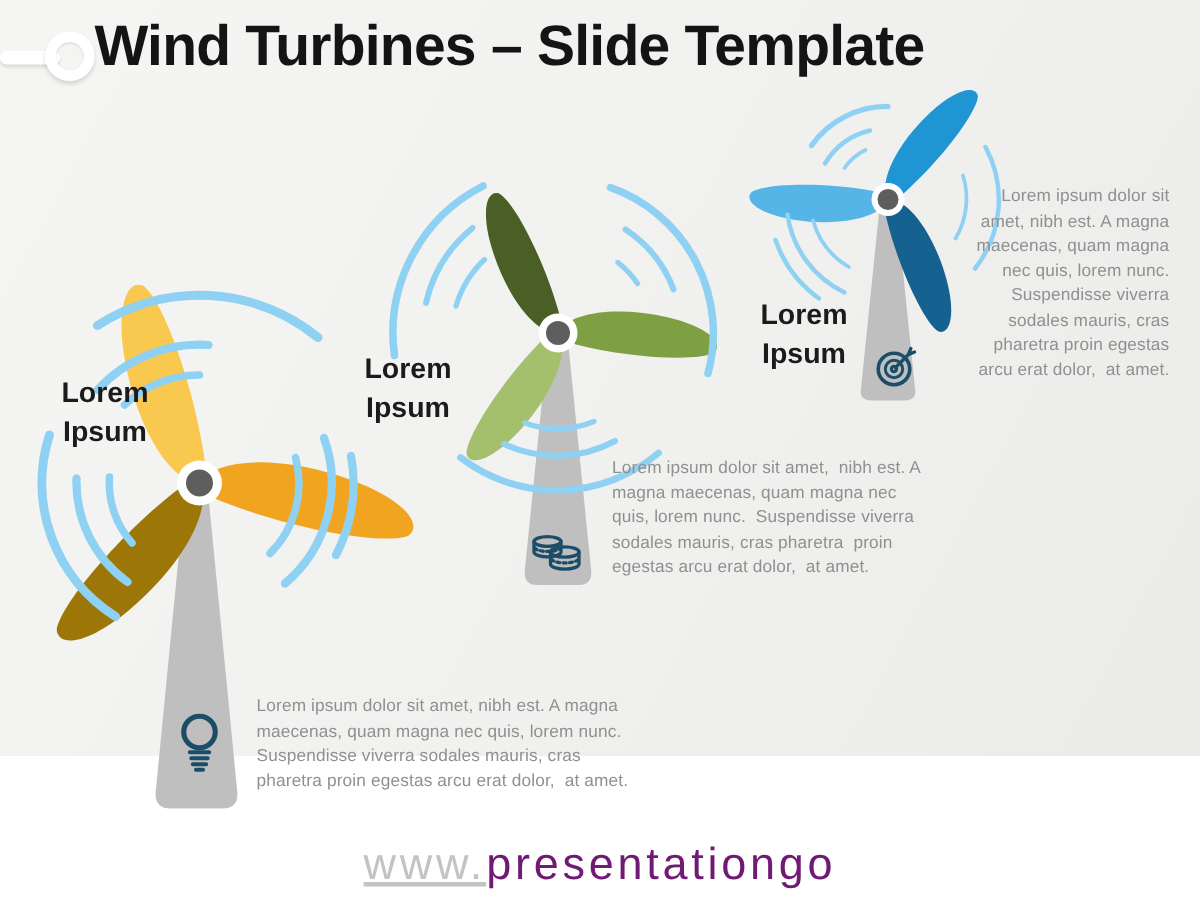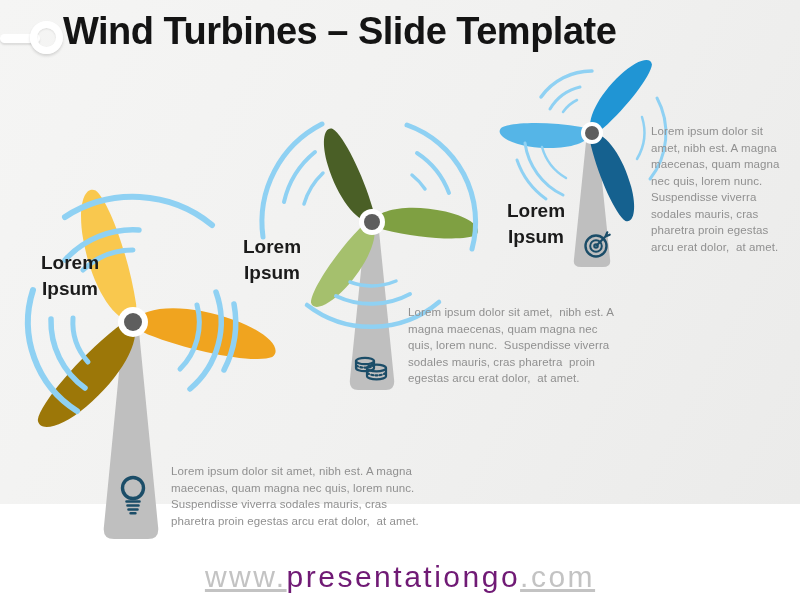--- a/index.html
+++ b/index.html
@@ -160,30 +160,29 @@
 
     <div class="body-para" style="left:408px; top:304px;">Lorem ipsum dolor sit amet,  nibh est. A
 magna maecenas, quam magna nec
 quis, lorem nunc.  Suspendisse viverra
 sodales mauris, cras pharetra  proin
 egestas arcu erat dolor,  at amet.</div>
     <div class="body-para" style="left:171px; top:463px;">Lorem ipsum dolor sit amet, nibh est. A magna
 maecenas, quam magna nec quis, lorem nunc.
 Suspendisse viverra sodales mauris, cras
 pharetra proin egestas arcu erat dolor,  at amet.</div>
-    <div class="body-para" style="left:651px; top:123px;">Lorem ipsum dolor sit
+    <div class="body-para" style="left:651px; top:123px;text-align:right;">Lorem ipsum dolor sit
 amet, nibh est. A magna
 maecenas, quam magna
 nec quis, lorem nunc.
 Suspendisse viverra
 sodales mauris, cras
 pharetra proin egestas
 arcu erat dolor,  at amet.</div>
   </div>
 
   <div id="footer-bar">
     <span class="footer-link">
       <span class="footer-muted">www.</span>
       <span class="footer-dark">presentationgo</span>
-      <span class="footer-muted">.com</span>
     </span>
   </div>
 </div>
 
 </body></html>

